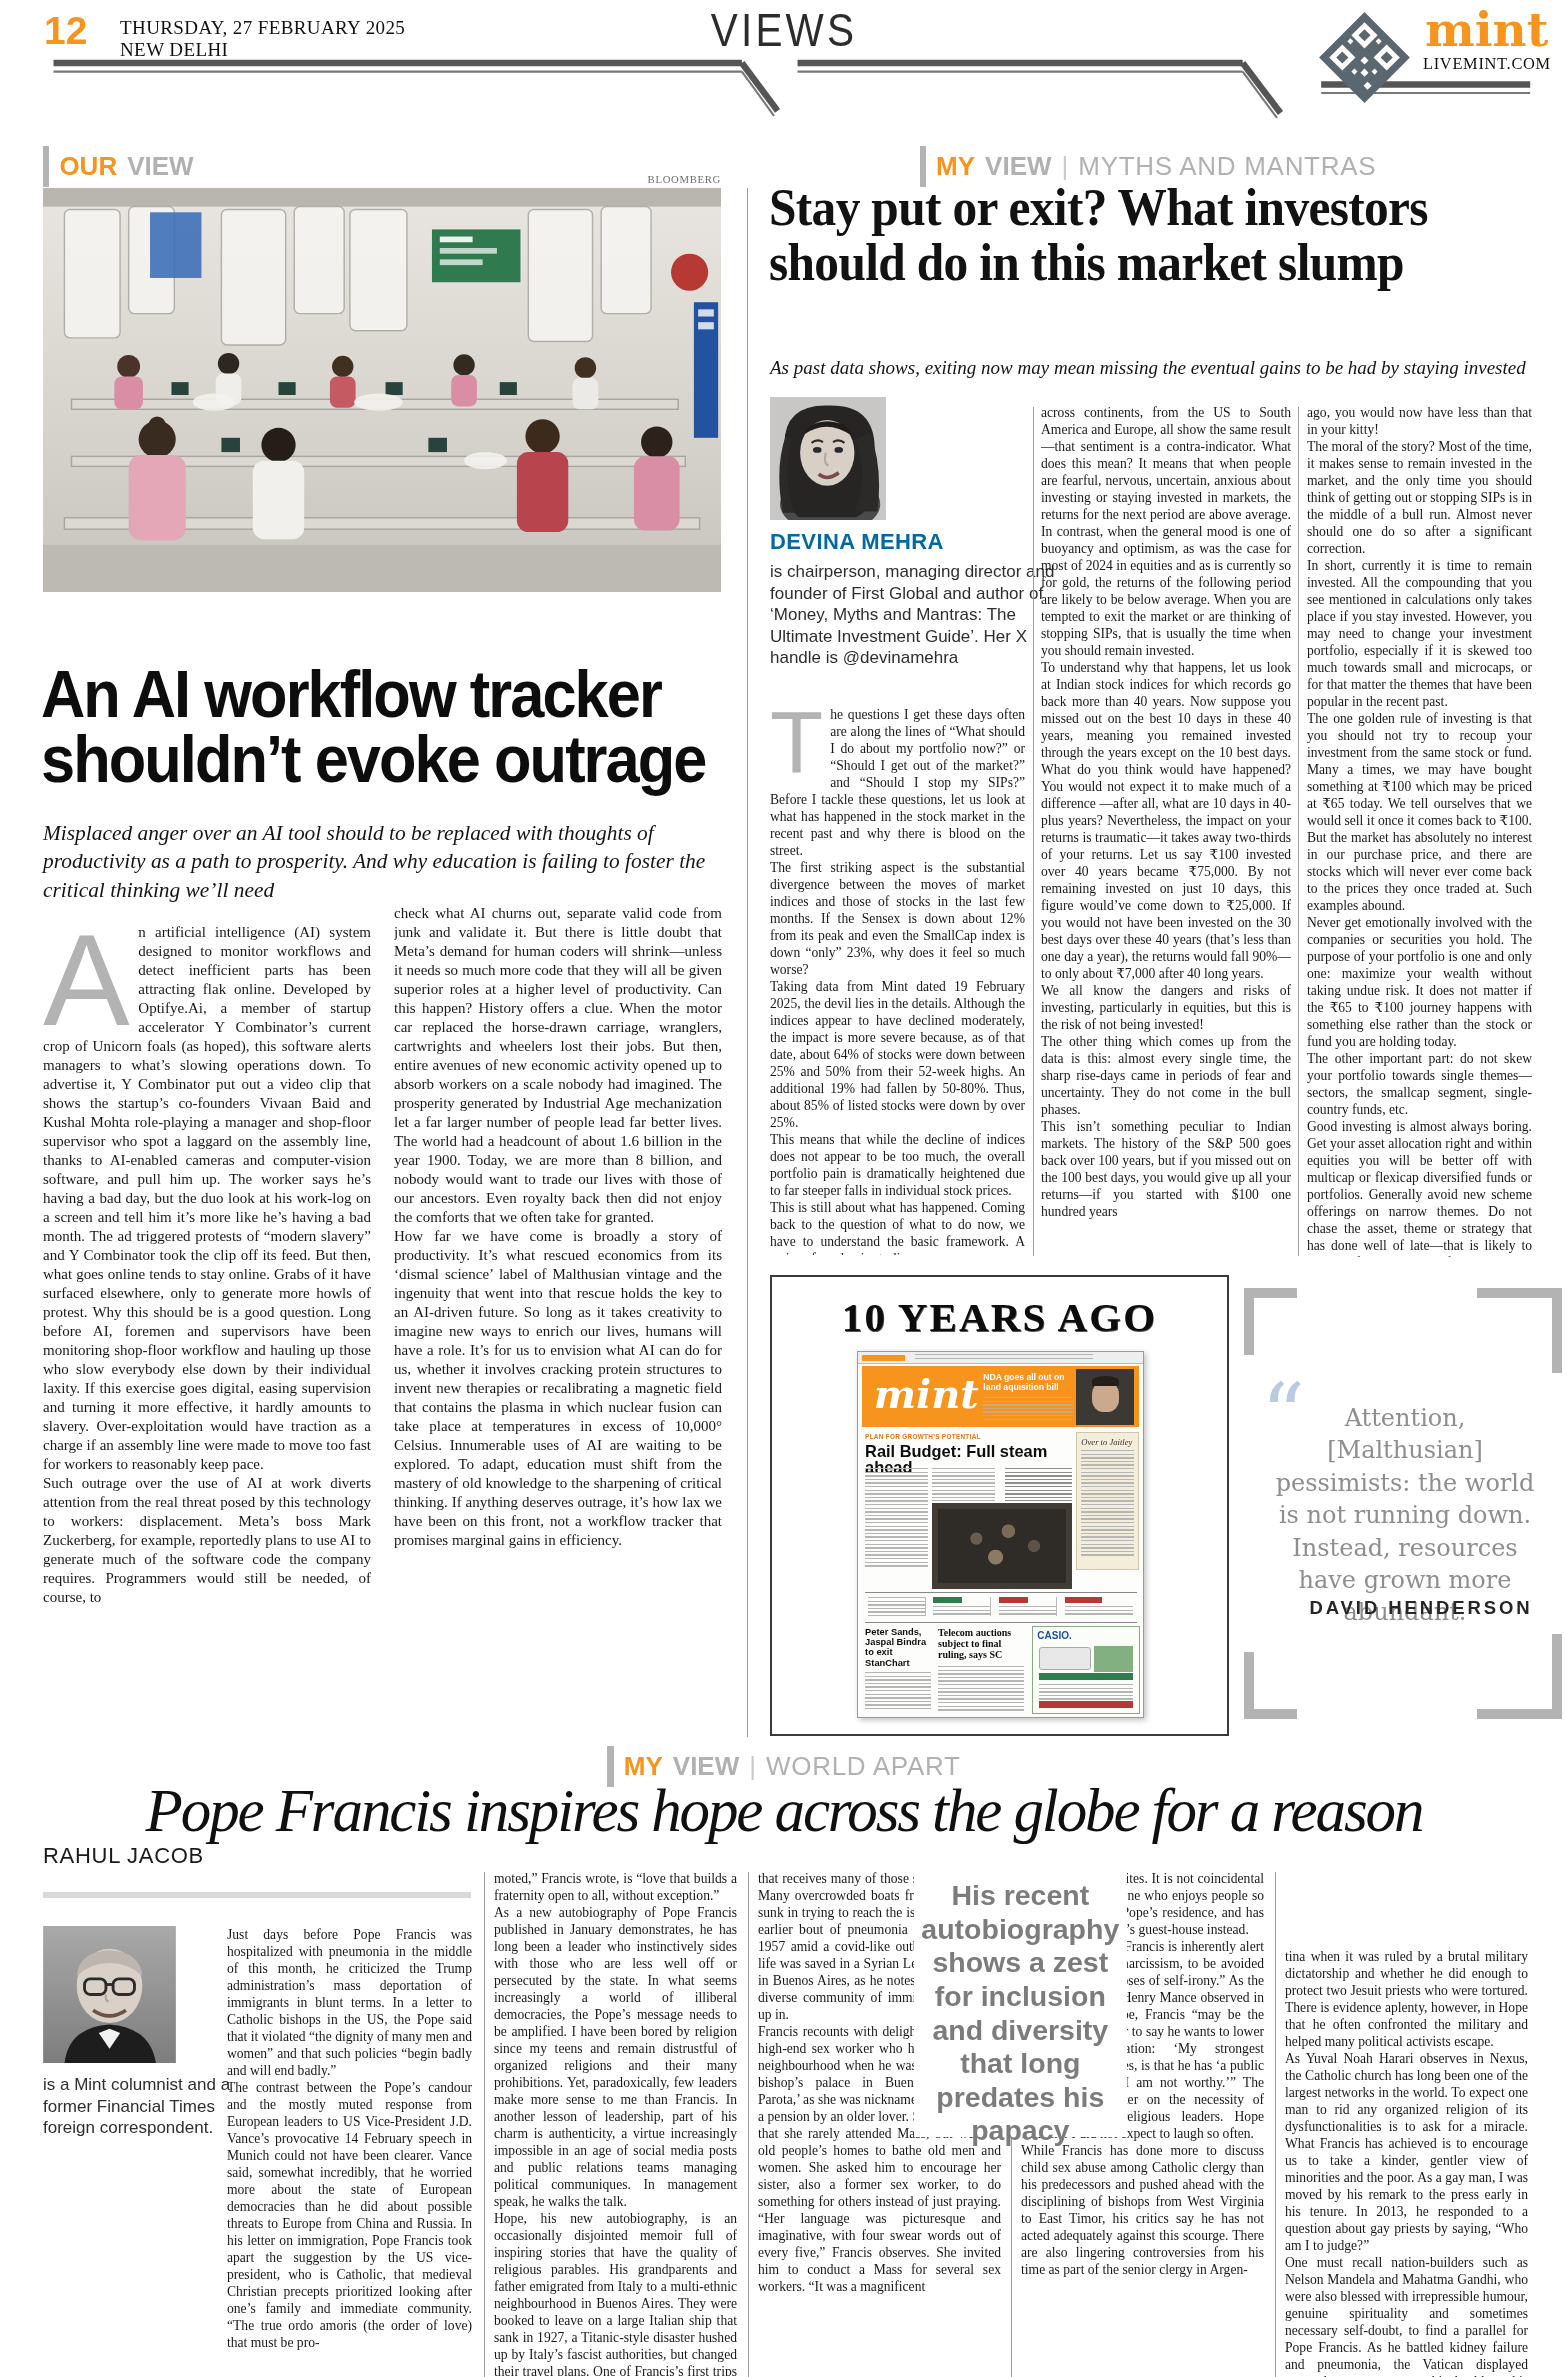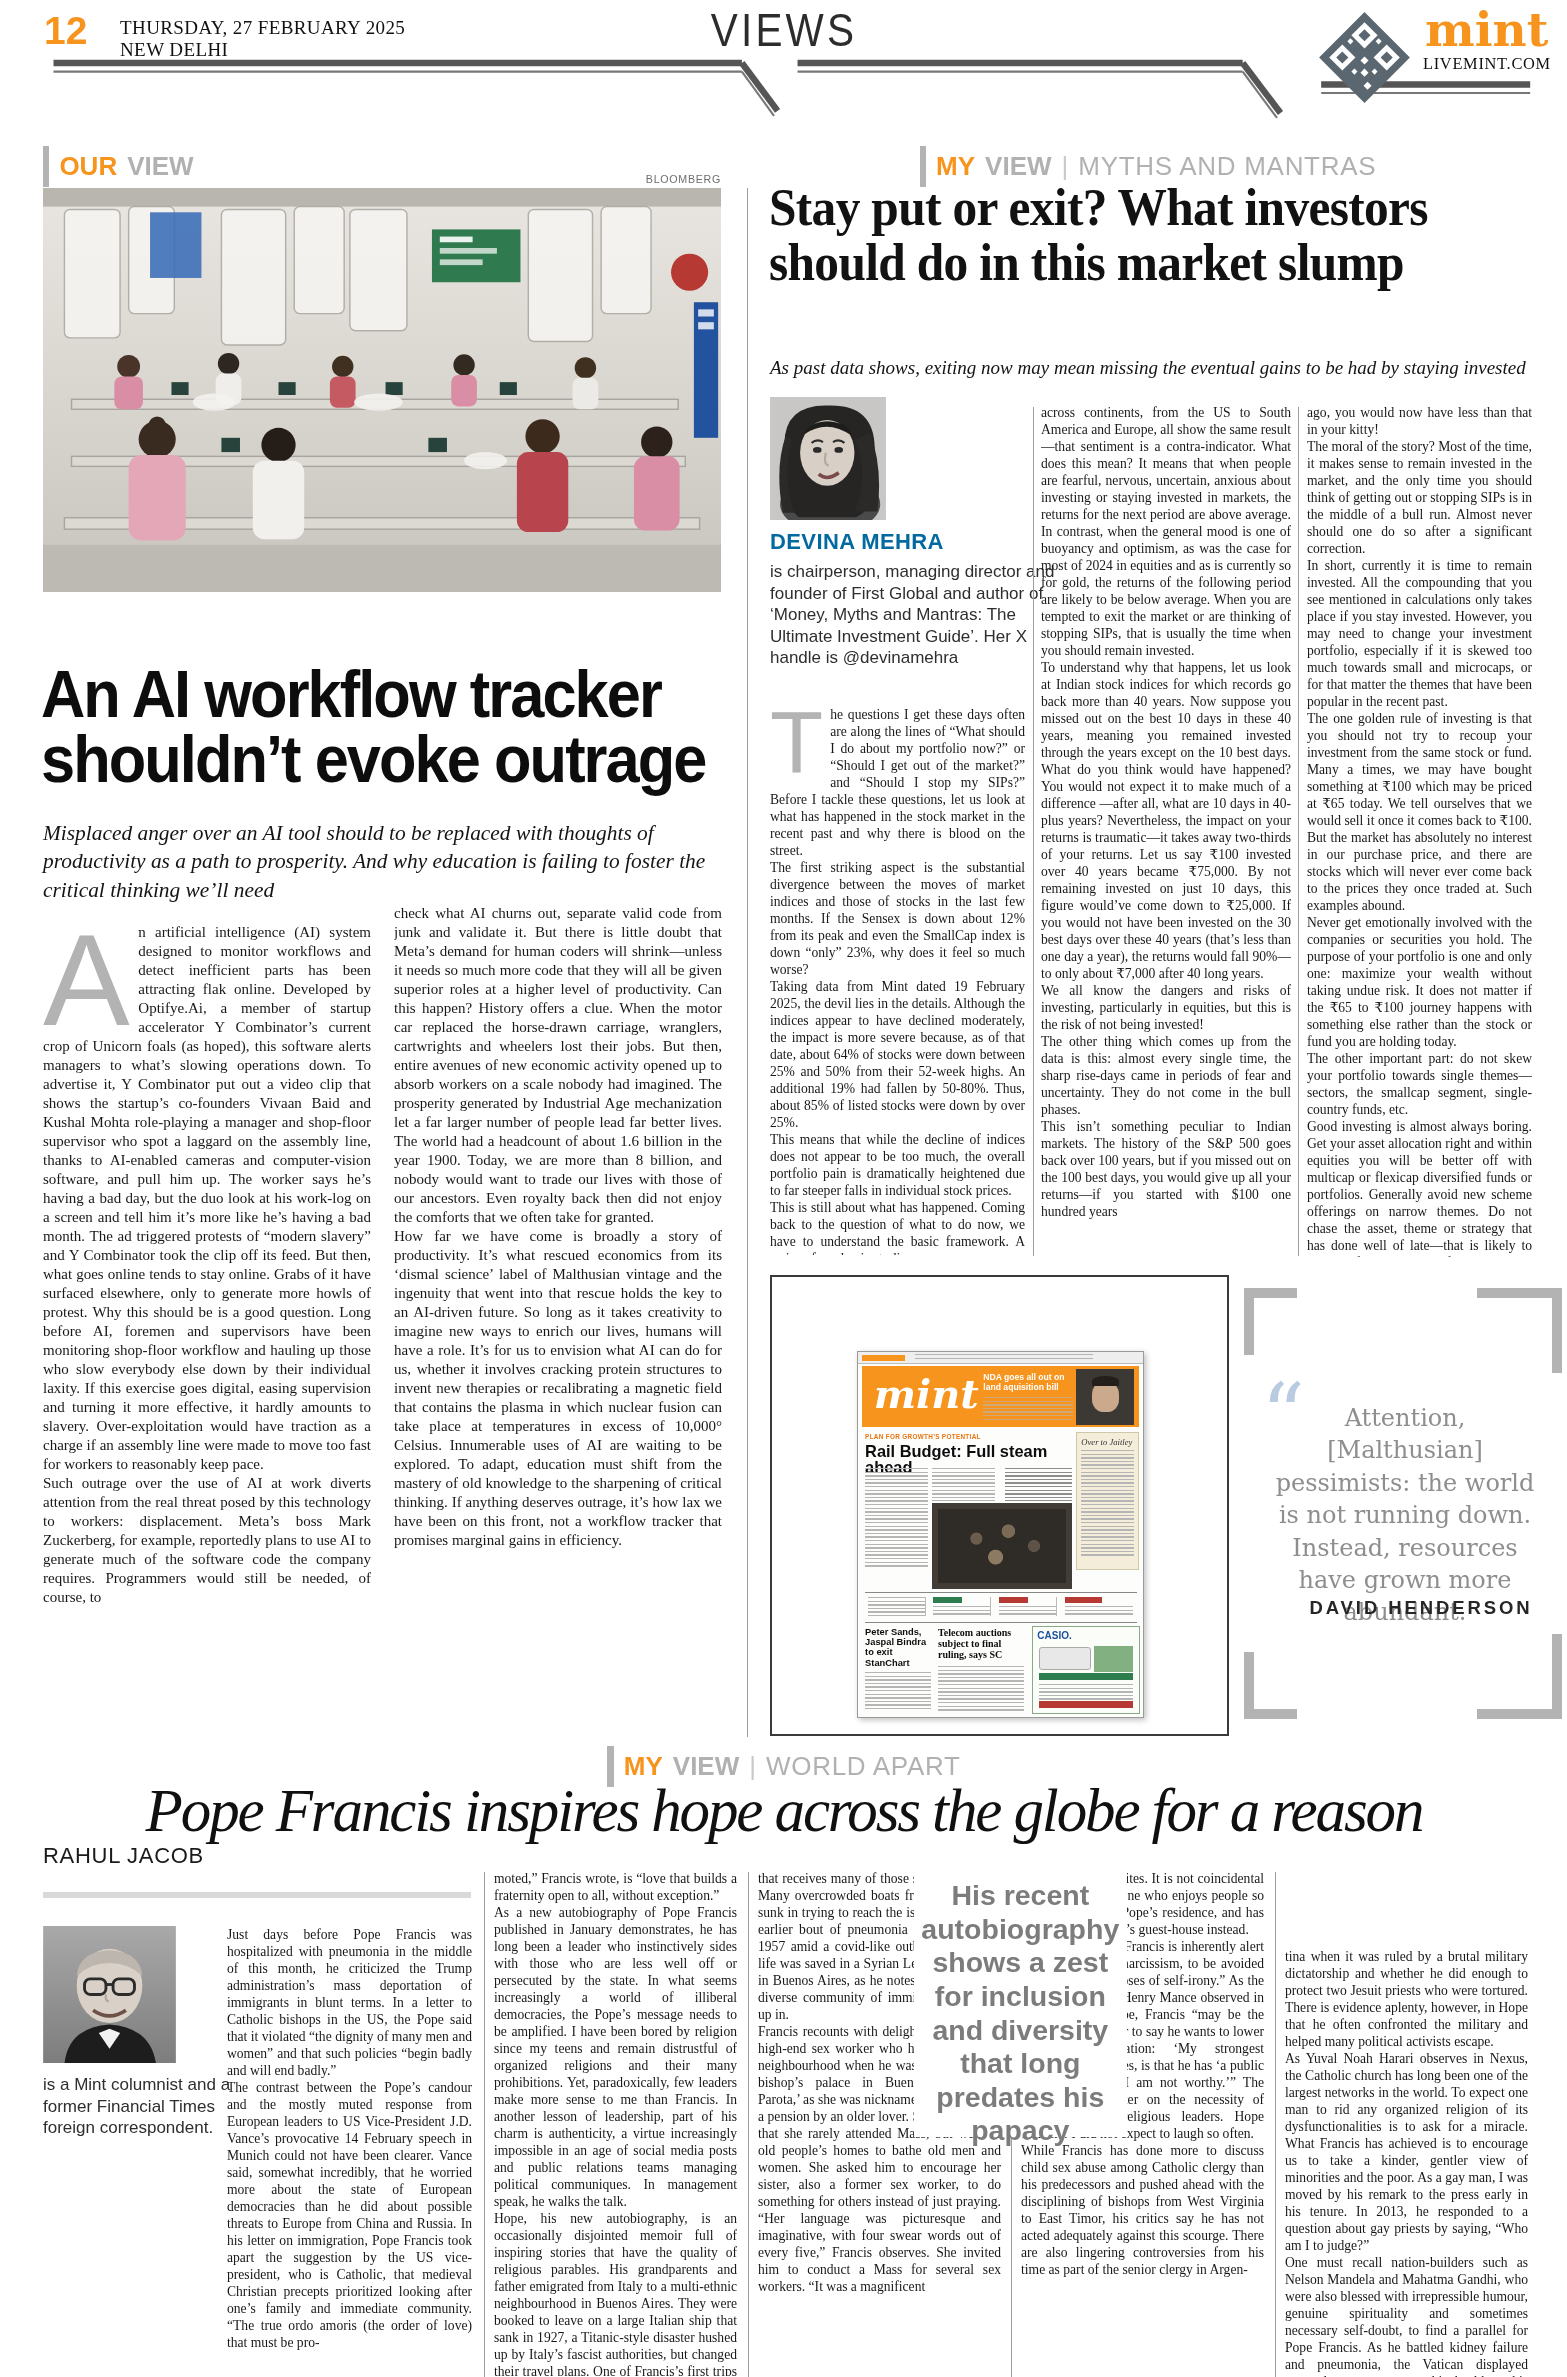--- a/index.html
+++ b/index.html
@@ -31,21 +31,21 @@
   .standfirst.small{font-size:19px;}
   
   .bodycol{position:absolute;text-align:justify;white-space:pre-line;overflow:hidden;
        font-family:"Liberation Serif","DejaVu Serif",serif;color:#181818;hyphens:auto;-webkit-hyphens:auto;}
   .lg{font-size:15px;line-height:19px;}
   .md{font-size:13.6px;line-height:17px;}
   .dc{float:left;font-family:"Liberation Sans",sans-serif;color:#b3b3b3;}
   .dc-a{font-size:130px;line-height:107px;margin:4.3px 8.6px 0 0;}
   .dc-t{font-size:87px;line-height:70px;margin:1.4px 7.1px 0 0;}
   .vrule{position:absolute;width:0.7px;background:#9c9c9c;}
-  .caption{font-family:Liberation Sans, sans-serif;font-size:10.7px;letter-spacing:0.7px;color:#6f6f6f;}
+  .caption{font-family:Liberation Serif, serif;font-size:10.7px;letter-spacing:0.7px;color:#6f6f6f;}
   
   .auth-name{font-family:"Liberation Sans",sans-serif;font-weight:bold;font-size:22px;color:#0369a1;letter-spacing:0.4px;}
   .auth-bio{font-family:"Liberation Sans",sans-serif;font-size:17px;line-height:1.27;color:#2e2e2e;}
   .byline{font-family:"Liberation Sans",sans-serif;font-size:22px;color:#1a1a1a;letter-spacing:0.7px;}
   
   .tya-box{border:2.9px solid #3a3a3a;background:#fff;}
   .tya-title{font-family:"Liberation Serif",serif;font-weight:bold;font-size:41px;letter-spacing:2.1px;color:#0c0c0c;
        text-align:center;text-shadow:0.7px 0.7px 0 #555;}
   .mini-page{background:#fdfdfc;border:0.7px solid #9a9a9a;box-shadow:2.1px 2.1px 5.7px rgba(0,0,0,.25);overflow:hidden;}
   .gk{background:repeating-linear-gradient(to bottom,#b5b5b5 0 1.4px,transparent 1.4px 3.6px);}
@@ -263,20 +263,21 @@
 <div class="bodycol md" style="left:1307px;top:404px;width:225px;height:853px;">ago, you would now have less than that in your kitty!
 The moral of the story? Most of the time, it makes sense to remain invested in the market, and the only time you should think of getting out or stopping SIPs is in the middle of a bull run. Almost never should one do so after a significant correction.
 In short, currently it is time to remain invested. All the compounding that you see mentioned in calculations only takes place if you stay invested. However, you may need to change your investment portfolio, especially if it is skewed too much towards small and microcaps, or for that matter the themes that have been popular in the recent past.
 The one golden rule of investing is that you should not try to recoup your investment from the same stock or fund. Many a times, we may have bought something at ₹100 which may be priced at ₹65 today. We tell ourselves that we would sell it once it comes back to ₹100. But the market has absolutely no interest in our purchase price, and there are stocks which will never ever come back to the prices they once traded at. Such examples abound.
 Never get emotionally involved with the companies or securities you hold. The purpose of your portfolio is one and only one: maximize your wealth without taking undue risk. It does not matter if the ₹65 to ₹100 journey happens with something else rather than the stock or fund you are holding today.
 The other important part: do not skew your portfolio towards single themes—sectors, the smallcap segment, single-country funds, etc.
 Good investing is almost always boring. Get your asset allocation right and within equities you will be better off with multicap or flexicap diversified funds or portfolios. Generally avoid new scheme offerings on narrow themes. Do not chase the asset, theme or strategy that has done well of late—that is likely to underperform in the near future.
 Get the fundamentals right.</div>
 
 <div class="abs tya-box" style="left:770px;top:1275px;width:455px;height:457px;">
+  <div class="tya-title" style="margin-top:15.7px;">10 YEARS AGO</div>
   <div class="mini-page abs" style="left:85px;top:74px;width:285px;height:365px;">
     <div class="abs" style="left:0;top:0;width:285px;height:11.4px;background:#eee;border-bottom:0.7px solid #bbb;">
       <div class="abs" style="left:4.3px;top:2.9px;width:43px;height:5.7px;background:#f7941d;"></div>
       <div class="abs" style="left:57px;top:2.9px;width:171px;height:5.7px;"></div>
       <div class="abs gk" style="left:57px;top:2.1px;width:178px;height:7.1px;"></div>
     </div>
     <div class="abs" style="left:4.3px;top:14.3px;width:277px;height:61px;background:#f7941d;">
       <span class="mini-mast abs" style="left:11.4px;top:10px;">mint</span>
       <div class="abs" style="left:214px;top:2.9px;width:58px;height:56px;background:#3c3833;">
         <div class="abs" style="left:15.7px;top:11.4px;width:27px;height:31px;background:#caa98c;border-radius:45% 45% 40% 40%;"></div>

